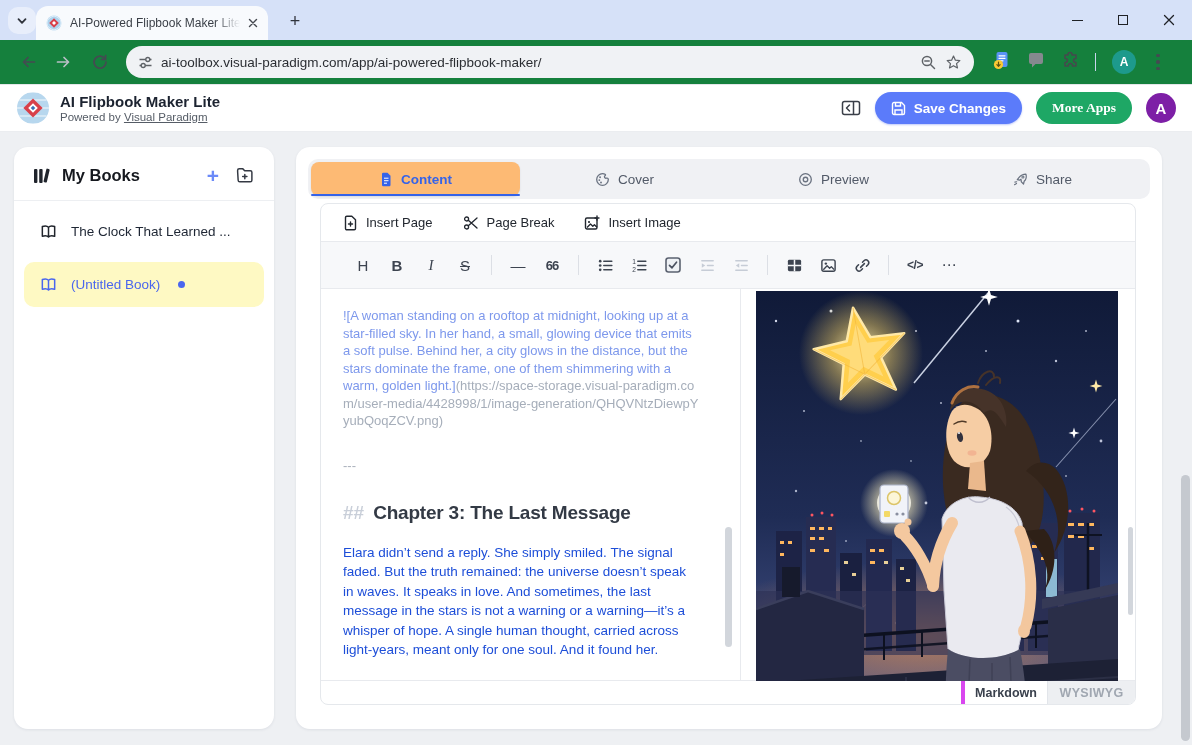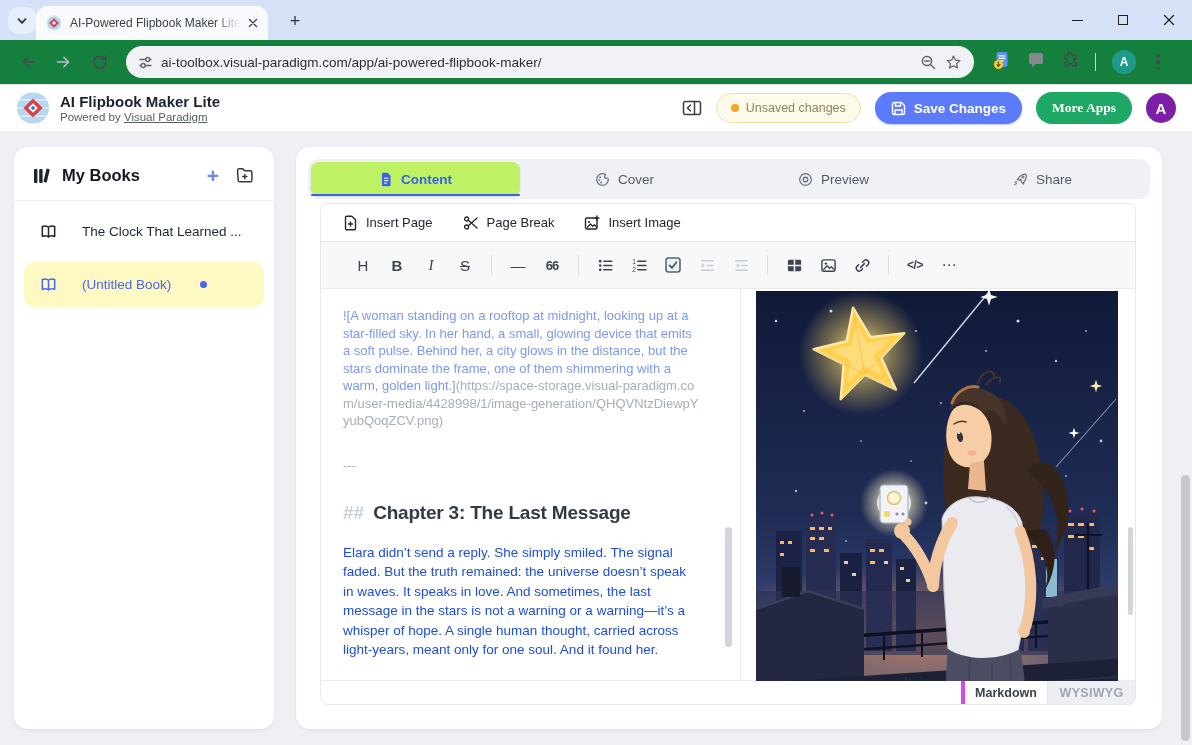--- a/index.html
+++ b/index.html
@@ -60,34 +60,34 @@
   
   .panel { position:absolute; background:#fff; border-radius:14px; box-shadow:0 1px 3px rgba(25,35,65,.08); }
   .sidebar { left:14px; top:147px; width:260px; height:582px; }
   .mainpanel { left:296px; top:147px; width:866px; height:582px; }
 
   .sb-head { display:flex; align-items:center; padding:18px 18px 14px 18px; gap:10px; }
   .sb-title { font-size:16.5px; font-weight:bold; color:#15181e; flex:1; }
   .sb-add { color:#6b8af8; font-size:21px; font-weight:bold; line-height:1; padding:0 6px; }
   .sb-folder { color:#343943; display:flex; padding-right:2px; }
   .sb-div { border-bottom:1px solid #edeff2; }
-  .book-item { display:flex; align-items:center; gap:25px; margin:14px 10px 0 10px; padding:8px 8px 8px 16px;
+  .book-item { display:flex; align-items:center; gap:14px; margin:14px 10px 0 10px; padding:8px 8px 8px 16px;
     border-radius:10px; font-size:13.5px; color:#1e2634; }
   .book-item .bi { color:#20242c; display:flex; }
   .book-item.selected { background:#fef9c3; color:#4a66ee; padding-top:14px; padding-bottom:14px; }
   .book-item.selected .bi { color:#4a66ee; }
   .mod-dot { width:7px; height:7px; border-radius:50%; background:#4a66ee; margin-left:4px; }
 
   
   .tabbar { position:absolute; left:12px; top:12px; width:842px; height:40px; background:#f0f1f4;
     border-radius:10px; display:flex; padding:3px; }
   .vtab { flex:1; display:flex; align-items:center; justify-content:center; gap:8px; font-size:13.5px;
     color:#525a68; position:relative; border-radius:8px; }
   .vtab .ticon { display:flex; color:#6a7280; }
-  .vtab.active { background:#bef264; color:#3563e9; font-weight:bold; box-shadow:0 1px 2px rgba(20,30,60,.10); }
+  .vtab.active { background:#fdba74; color:#3563e9; font-weight:bold; box-shadow:0 1px 2px rgba(20,30,60,.10); }
   .vtab.active .ticon { color:#3563e9; }
   .vtab.active::after { content:""; position:absolute; left:0; right:0; bottom:0; height:2.5px;
     background:#3563e9; border-radius:2px; }
 
   
   .editor { position:absolute; left:24px; top:56px; width:816px; height:502px; border:1px solid #e5e8ec;
     border-radius:8px; background:#fff; display:flex; flex-direction:column; overflow:hidden; }
   .insrow { height:38px; border-bottom:1px solid #e8eaee; display:flex; align-items:center; padding-left:22px; gap:30px; }
   .insbtn { display:flex; align-items:center; gap:8px; font-size:13px; color:#22272f; }
   .insbtn svg { color:#22272f; }
@@ -251,24 +251,20 @@
       </div>
     </div>
     <div class="ah-right">
       <span class="collapse-btn">
         <svg width="20" height="18" viewBox="0 0 20 18">
             <rect x="1.5" y="2.5" width="17" height="13" rx="2" fill="none" stroke="currentColor" stroke-width="1.5"></rect>
             <path d="M12.5 2.5 V15.5" stroke="currentColor" stroke-width="1.5"></path>
             <path d="M8.5 6 L5.5 9 L8.5 12" fill="none" stroke="currentColor" stroke-width="1.5" stroke-linecap="round" stroke-linejoin="round"></path>
           </svg>
       </span>
-      <div class="badge">
-        <span class="dot"></span>
-        <span>Unsaved changes</span>
-      </div>
       <div class="btn-save">
         <svg width="15" height="15" viewBox="0 0 15 15">
             <path d="M1.5 3 a1.5 1.5 0 0 1 1.5 -1.5 h7.5 L13.5 4.5 V12 a1.5 1.5 0 0 1 -1.5 1.5 H3 A1.5 1.5 0 0 1 1.5 12 z" fill="none" stroke="#fff" stroke-width="1.4"></path>
             <path d="M4.5 1.8 V5 H9.5 V1.8 M4 13.2 V9 h7 v4.2" fill="none" stroke="#fff" stroke-width="1.4"></path>
           </svg>
         <span>Save Changes</span>
       </div>
       <div class="btn-more">
         <span>More Apps</span>
       </div>

